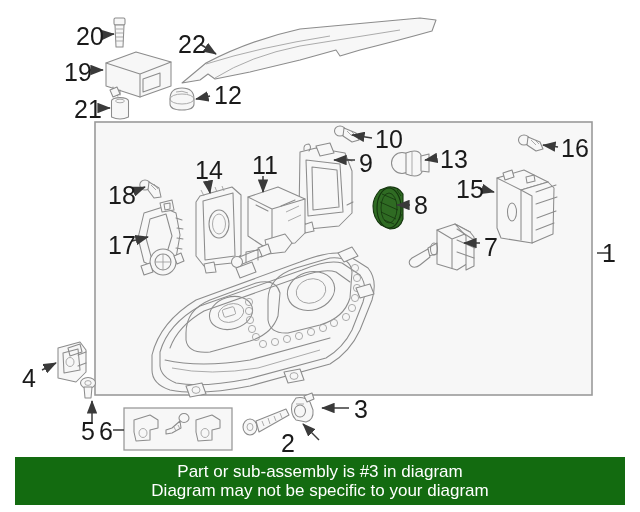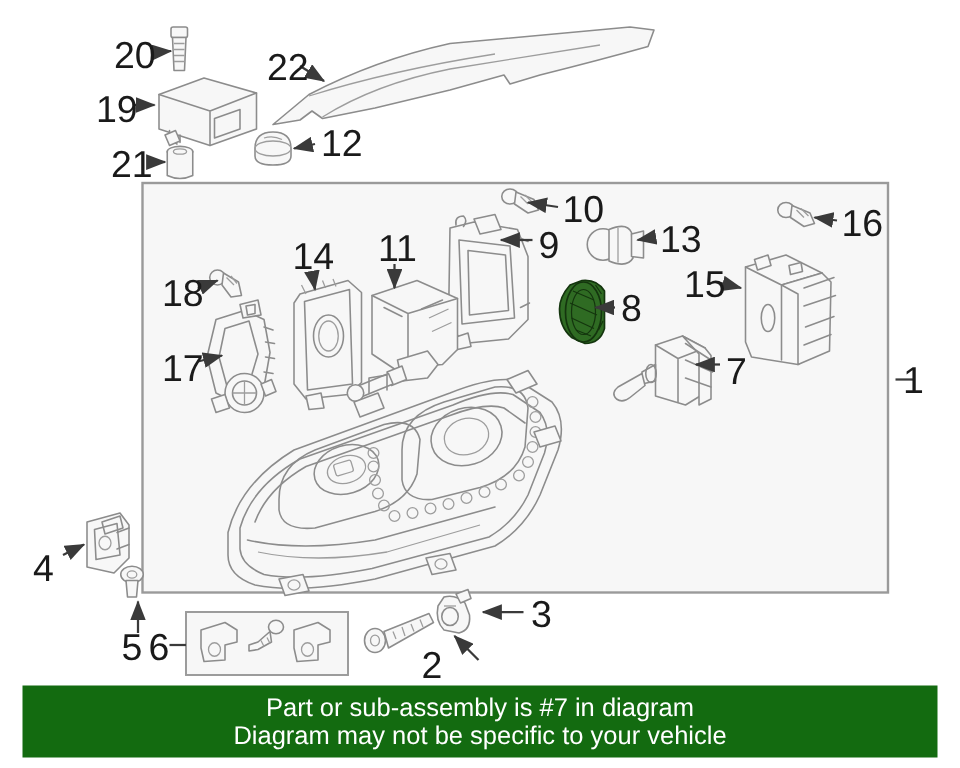--- a/index.html
+++ b/index.html
@@ -305,17 +305,17 @@
       <text class="num" x="108" y="254">17</text>
       <text class="num" x="108" y="204">18</text>
       <text class="num" x="64" y="81">19</text>
       <text class="num" x="76" y="45">20</text>
       <text class="num" x="74" y="118">21</text>
       <text class="num" x="178" y="53">22</text>
     </g>
   </svg>
 
   <div class="banner">
-    <div>Part or sub-assembly is #7 in diagram</div>
-    <div>Diagram may not be specific to your vehicle</div>
+    <div>Part or sub-assembly is #3 in diagram</div>
+    <div>Diagram may not be specific to your diagram</div>
   </div>
 
 </div>
 
 </body></html>

